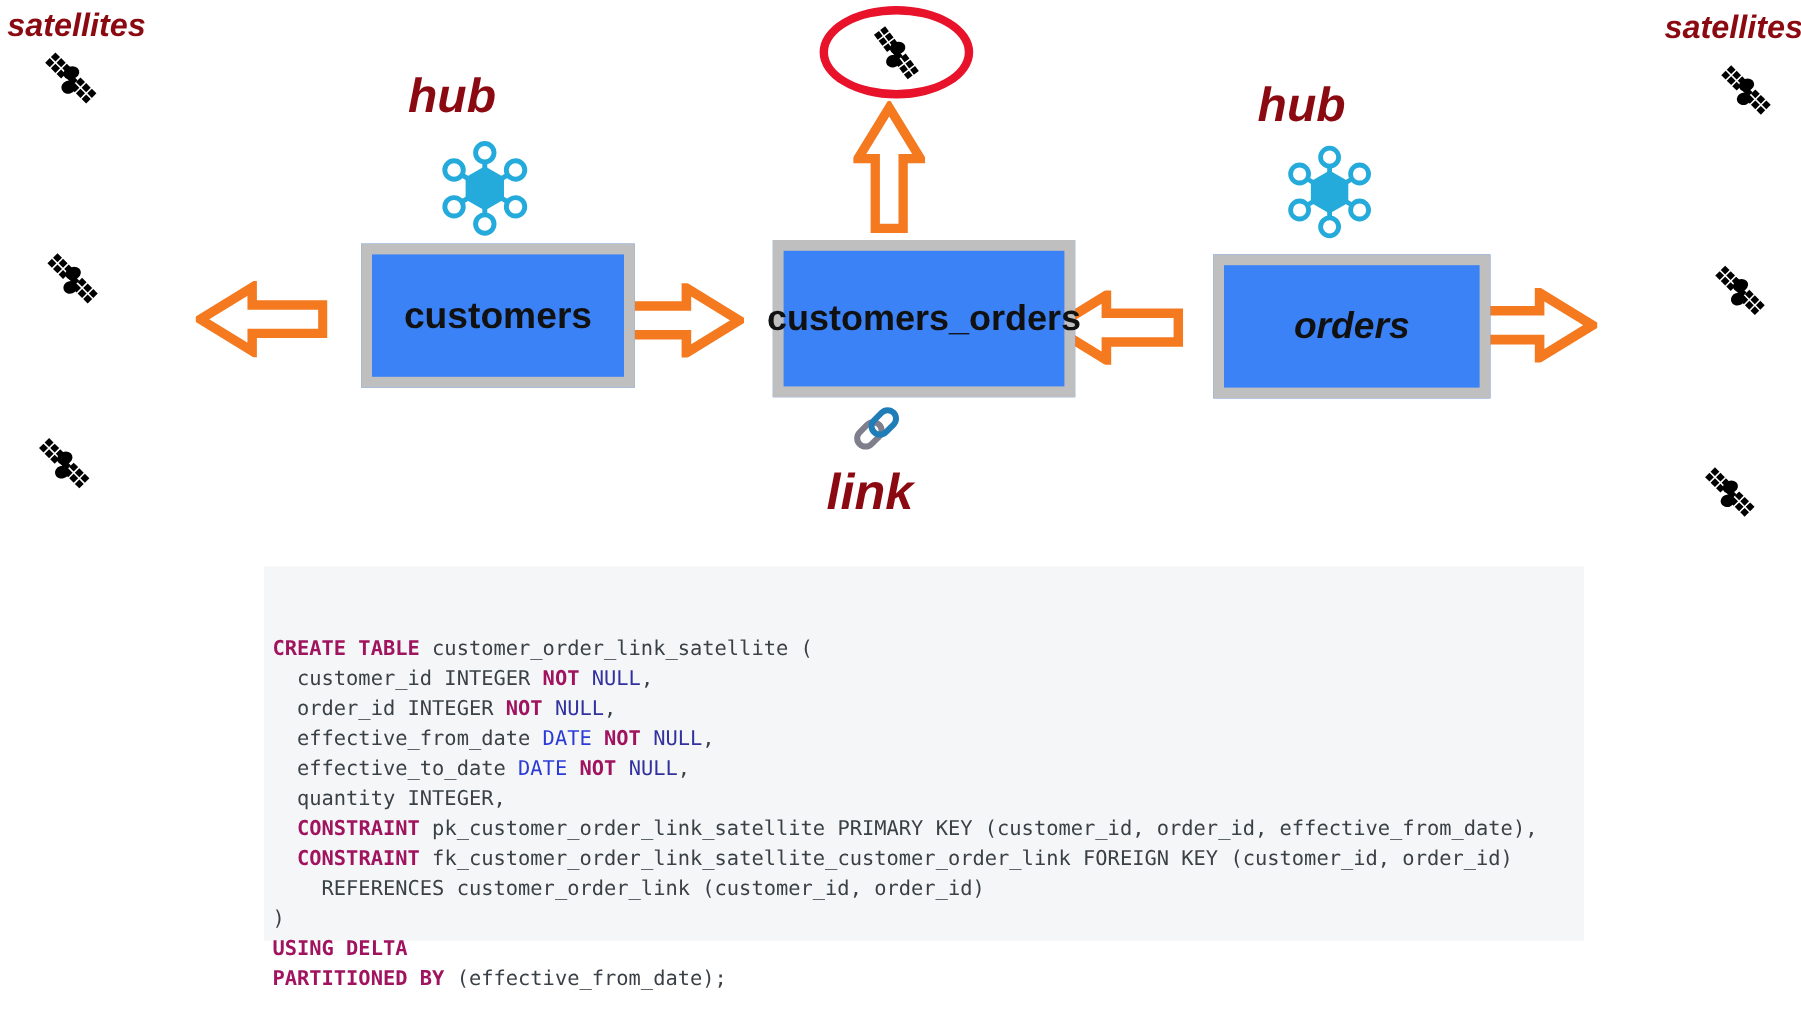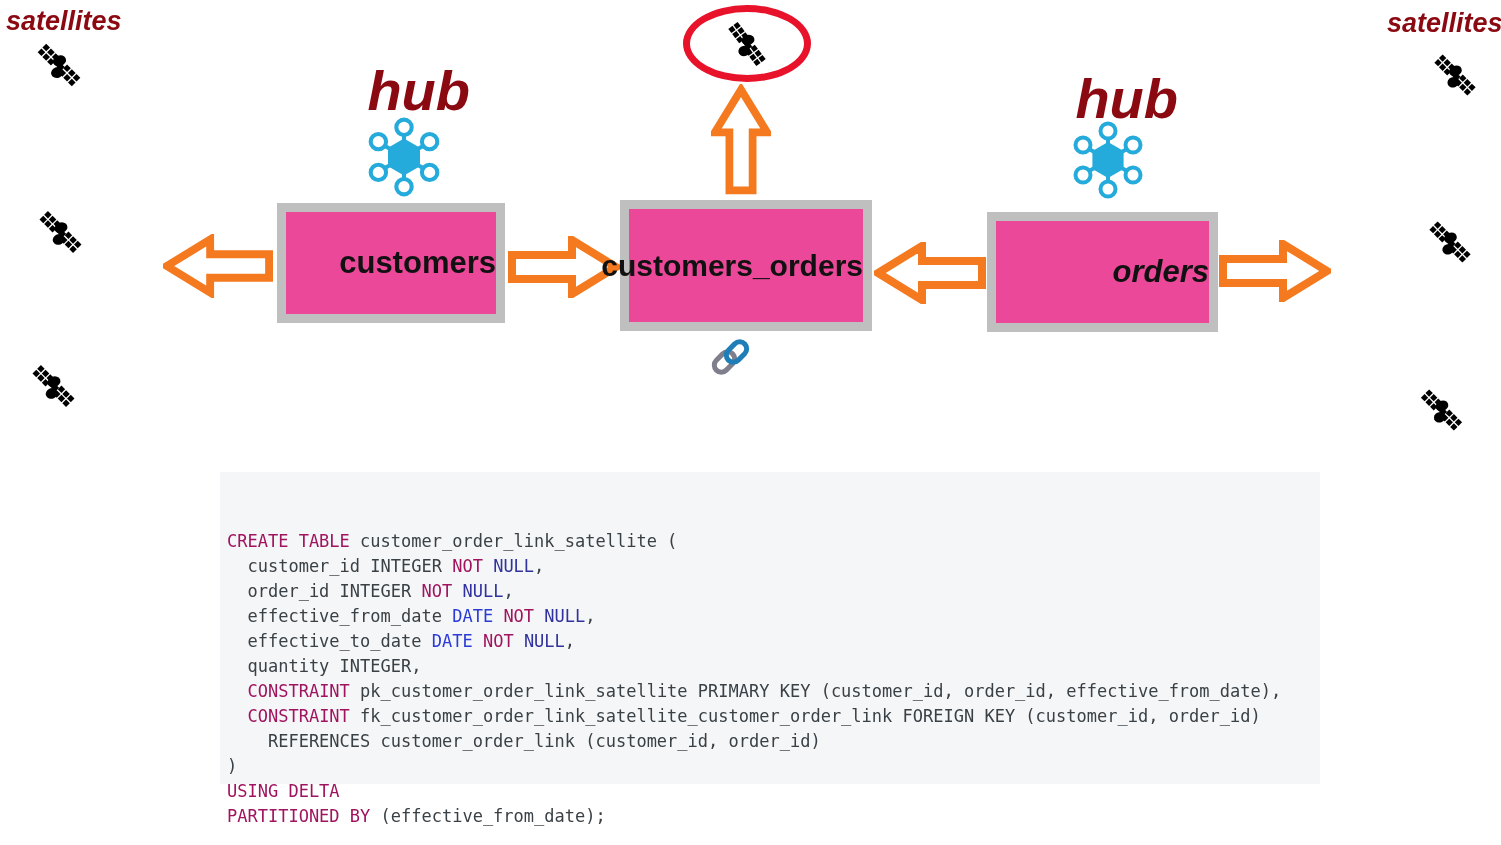--- a/index.html
+++ b/index.html
@@ -24,47 +24,48 @@
     overflow:hidden;
   }
   .abs{position:absolute;}
   .maroon-label{
     color:var(--maroon);
     font-style:italic;
     font-weight:bold;
     white-space:nowrap;
   }
   .sat-label{font-size:27px;}
-  .hub-label{font-size:56px;text-align:right;}
+  .hub-label{font-size:40px;text-align:left;}
   .link-label{font-size:42px;text-align:center;}
   .entity-box{
-    background:#ec4899;
+    background:#3b82f6;
     border:9px solid var(--box-border);
-    display:flex;align-items:center;justify-content:flex-end;
+    display:flex;align-items:center;justify-content:center;
     color:#111;
     font-weight:bold;
+    margin-left:24px;
   }
   .entity-box.big{font-size:31px;}
   .entity-box.mid{font-size:30px;}
   .flip{transform:scaleX(-1);}
   .red-ellipse{
     border:7px solid var(--red);
     border-radius:50%;
     display:flex;align-items:center;justify-content:center;
   }
   .code-block{
     left:220px;top:472px;width:1100px;height:312px;
     background:var(--code-bg);
     font-family:"DejaVu Sans Mono","Liberation Mono",monospace;
     font-size:17px;line-height:25px;
     padding:7px 0 0 7px;
     white-space:pre;
     color:var(--plain);
   }
-  .code-block .tok-k{color:var(--kw);font-weight:normal;}
+  .code-block .tok-k{color:var(--kw);font-weight:bold;}
   .code-block .tok-d{color:var(--type);text-align:center;}
   .code-block .tok-n{color:var(--null);}
   .code-block .tok-p{color:var(--plain);}
   svg.icon{display:block;width:100%;height:100%;}
 </style>
 </head>
 <body>
 
 <svg width="0" height="0" style="position:absolute">
   <defs>
@@ -211,18 +212,19 @@
   </div>
   <div class="abs entity-box big" style="left:987px;top:212px;width:231px;height:120px;font-style:italic;">
     <span>orders</span>
   </div>
 
   <div class="abs" style="left:706px;top:334px;width:48px;height:48px;">
       <svg class="icon">
         <use href="#sym-link"></use>
       </svg>
     </div>
+  <div class="abs maroon-label link-label" style="left:670px;top:386px;width:110px;">link</div>
 
   <div class="abs code-block">
     <code style="font-family:inherit;"><div><span class="tok-k">CREATE TABLE</span><span class="tok-p"> customer_order_link_satellite (</span></div><div><span class="tok-p">  customer_id INTEGER </span><span class="tok-k">NOT</span><span class="tok-p"> </span><span class="tok-n">NULL</span><span class="tok-p">,</span></div><div><span class="tok-p">  order_id INTEGER </span><span class="tok-k">NOT</span><span class="tok-p"> </span><span class="tok-n">NULL</span><span class="tok-p">,</span></div><div><span class="tok-p">  effective_from_date </span><span class="tok-d">DATE</span><span class="tok-p"> </span><span class="tok-k">NOT</span><span class="tok-p"> </span><span class="tok-n">NULL</span><span class="tok-p">,</span></div><div><span class="tok-p">  effective_to_date </span><span class="tok-d">DATE</span><span class="tok-p"> </span><span class="tok-k">NOT</span><span class="tok-p"> </span><span class="tok-n">NULL</span><span class="tok-p">,</span></div><div><span class="tok-p">  quantity INTEGER,</span></div><div><span class="tok-p">  </span><span class="tok-k">CONSTRAINT</span><span class="tok-p"> pk_customer_order_link_satellite PRIMARY KEY (customer_id, order_id, effective_from_date),</span></div><div><span class="tok-p">  </span><span class="tok-k">CONSTRAINT</span><span class="tok-p"> fk_customer_order_link_satellite_customer_order_link FOREIGN KEY (customer_id, order_id)</span></div><div><span class="tok-p">    REFERENCES customer_order_link (customer_id, order_id)</span></div><div><span class="tok-p">)</span></div><div><span class="tok-k">USING DELTA</span></div><div><span class="tok-k">PARTITIONED BY</span><span class="tok-p"> (effective_from_date);</span></div></code>
   </div>
 
 </div>
 
 </body></html>

